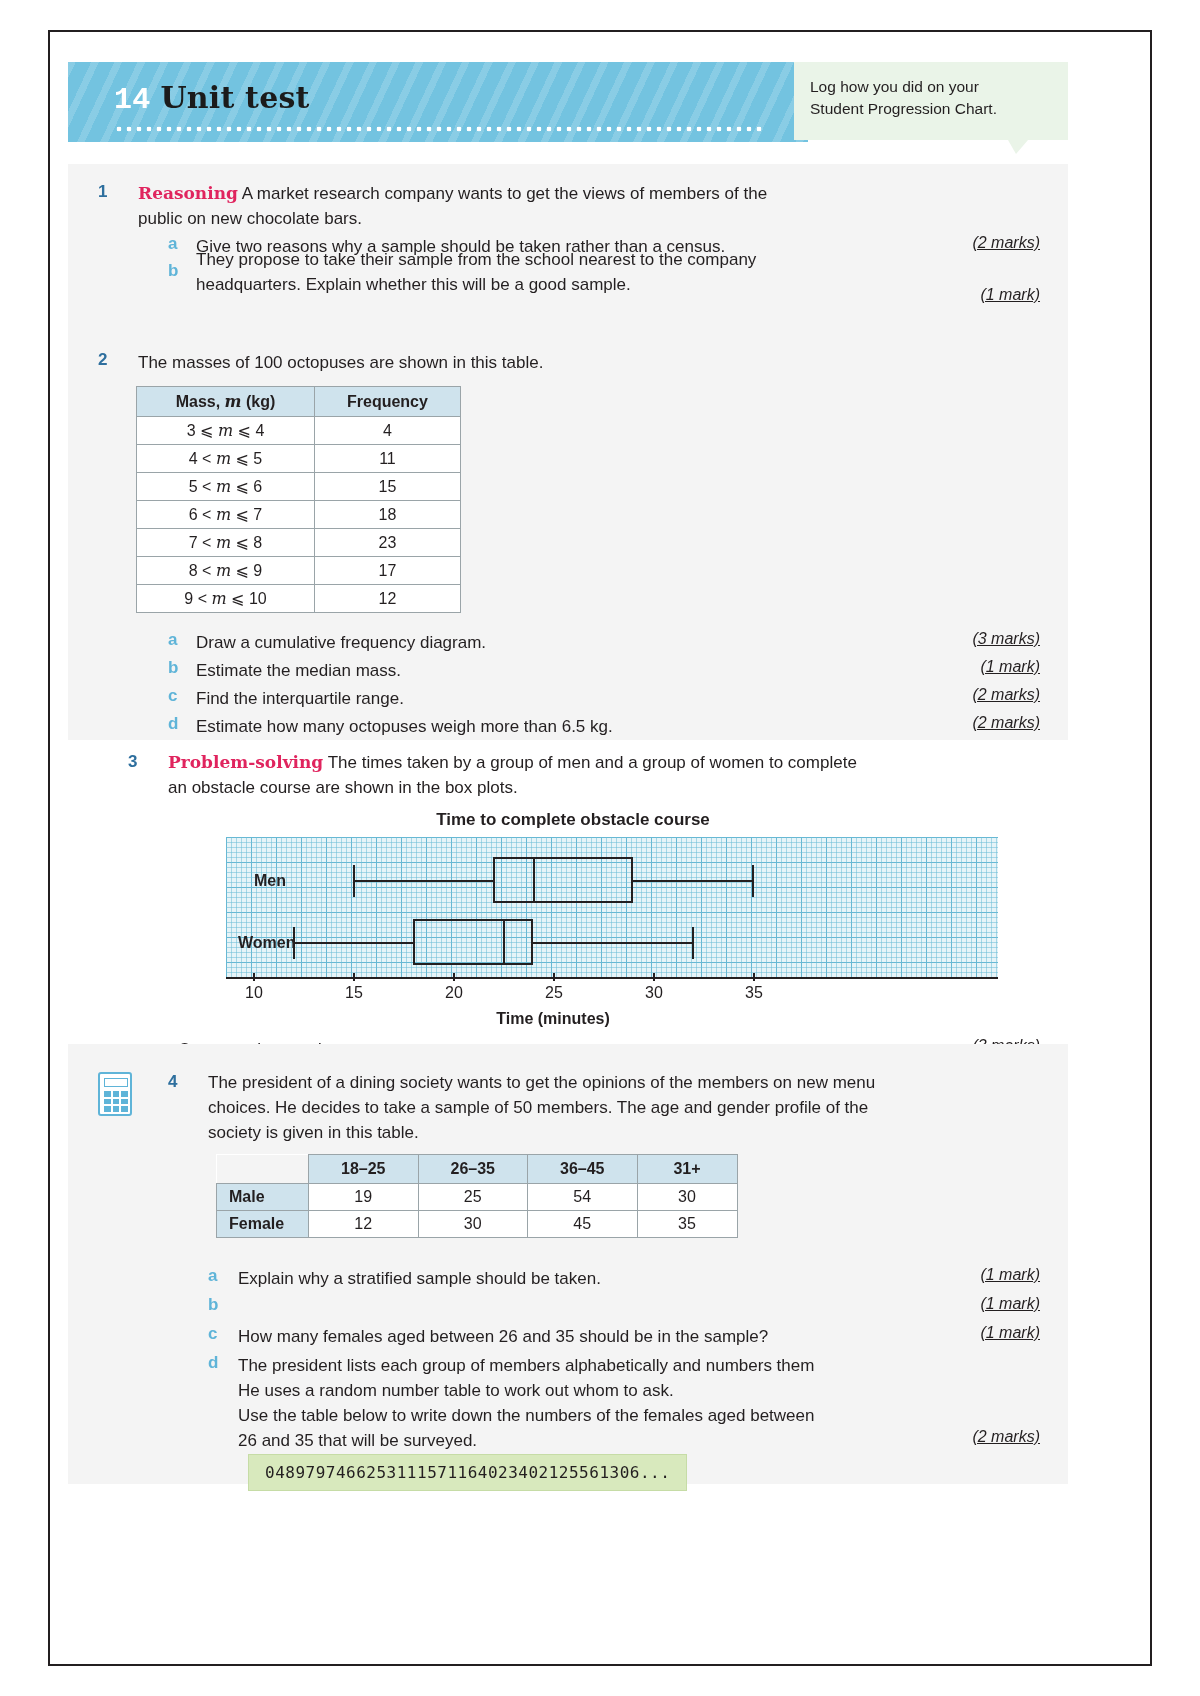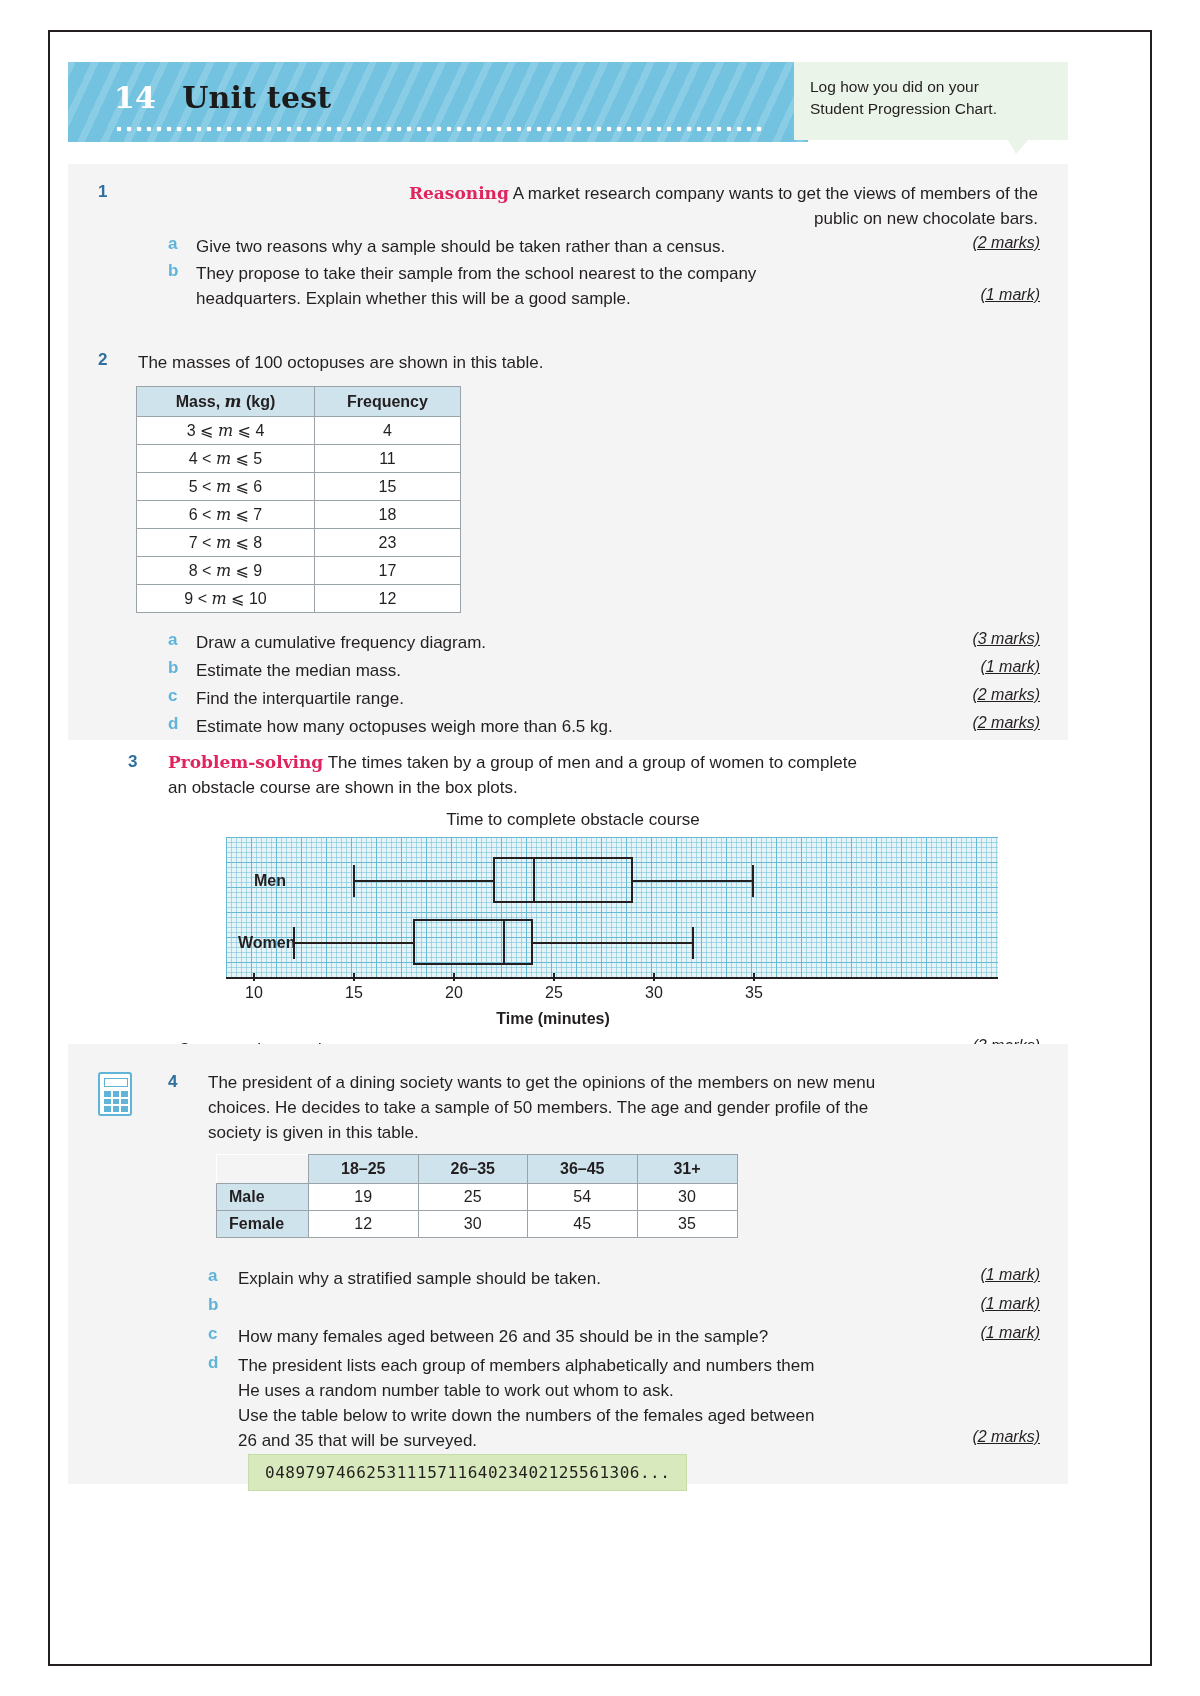--- a/index.html
+++ b/index.html
@@ -29,21 +29,21 @@
         rgba(255,255,255,.16) 0px, rgba(255,255,255,.16) 7px,
         rgba(255,255,255,0) 7px, rgba(255,255,255,0) 21px),
       #73c3e0;
   }
   .header-title{
     position:absolute; left:46px; top:18px;
     font-family:"DejaVu Serif", serif;
     font-weight:bold; font-size:30px; color:#1b1b1b;
     letter-spacing:.2px;
   }
-  .header-title .num{ color:#ffffff; margin-right:26px; }
+  .header-title .num{ color:#ffffff; margin-right:10px;font-family:Liberation Mono, monospace; }
   .header-dots{
     position:absolute; left:46px; top:64px; width:650px; height:6px;
     background-image:radial-gradient(circle, #ffffff 42%, transparent 44%);
     background-size:10px 6px; background-repeat:repeat-x;
   }
   .header-note{
     position:absolute; left:726px; top:0; width:274px; height:78px;
     background:#eaf4e8;
     padding:14px 10px 0 16px;
     font-size:15.5px; line-height:22px; color:#231f20;
@@ -99,21 +99,21 @@
     text-align:center;
     white-space:nowrap;
   }
   .ital{ font-style:italic; font-family:"DejaVu Serif", serif; }
   table.gender th.corner{ background:#ffffff; border:none; }
   table.gender td.rowhead{
     background:#cfe3ed; font-weight:bold; text-align:left; padding-left:12px;
   }
   
   .chart-title{
-    position:absolute; font-weight:normal; font-size:17px; text-align:center;
+    position:absolute; font-weight:bold; font-size:17px; text-align:center;
   }
   .grid-area{
     position:absolute;
     background-color:#e6f4f8;
     background-image:
       repeating-linear-gradient(to right, rgba(110,190,215,.55) 0 1px, transparent 1px 5px),
       repeating-linear-gradient(to bottom, rgba(110,190,215,.55) 0 1px, transparent 1px 5px),
       repeating-linear-gradient(to right, rgba(70,165,200,.85) 0 1px, transparent 1px 25px),
       repeating-linear-gradient(to bottom, rgba(70,165,200,.85) 0 1px, transparent 1px 25px);
   }
@@ -170,32 +170,32 @@
     <div class="header-note">
       <div>Log how you did on your</div>
       <div>Student Progression Chart.</div>
     </div>
     <div class="header-note-wedge"></div>
   </div>
 
   <div class="qblock shade" style="left:18px; top:132px; width:1000px; height:576px;">
 
     <div class="qnum" style="left:30px; top:18px;">1</div>
-    <div class="body-text" style="position:absolute; left:70px; top:17px; width:900px;text-align:right;">
+    <div class="body-text" style="position:absolute; left:70px; top:17px; width:900px;">
       <span class="tag-reason">Reasoning</span>
       <span>A market research company wants to get the views of members of the</span><br>
       <span>public on new chocolate bars.</span>
     </div>
 
     <div class="sublet" style="left:100px; top:70px;">a</div>
     <div class="sub" style="left:128px; top:70px; width:740px;">Give two reasons why a sample should be taken rather than a census.</div>
     <div class="marks" style="top:70px; right:28px;">(2 marks)</div>
 
     <div class="sublet" style="left:100px; top:97px;">b</div>
-    <div class="sub" style="left:128px; top:97px; width:760px;">
+    <div class="sub" style="left:128px; top:83px; width:760px;">
       <span>They propose to take their sample from the school nearest to the company</span><br>
       <span>headquarters. Explain whether this will be a good sample.</span>
     </div>
     <div class="marks" style="top:122px; right:28px;">(1 mark)</div>
 
     <div class="qnum" style="left:30px; top:186px;">2</div>
     <div class="body-text" style="position:absolute; left:70px; top:186px; width:880px;">The masses of 100 octopuses are shown in this table.</div>
 
     <table class="data" style="position:absolute; left:68px; top:222px;">
       <thead>

